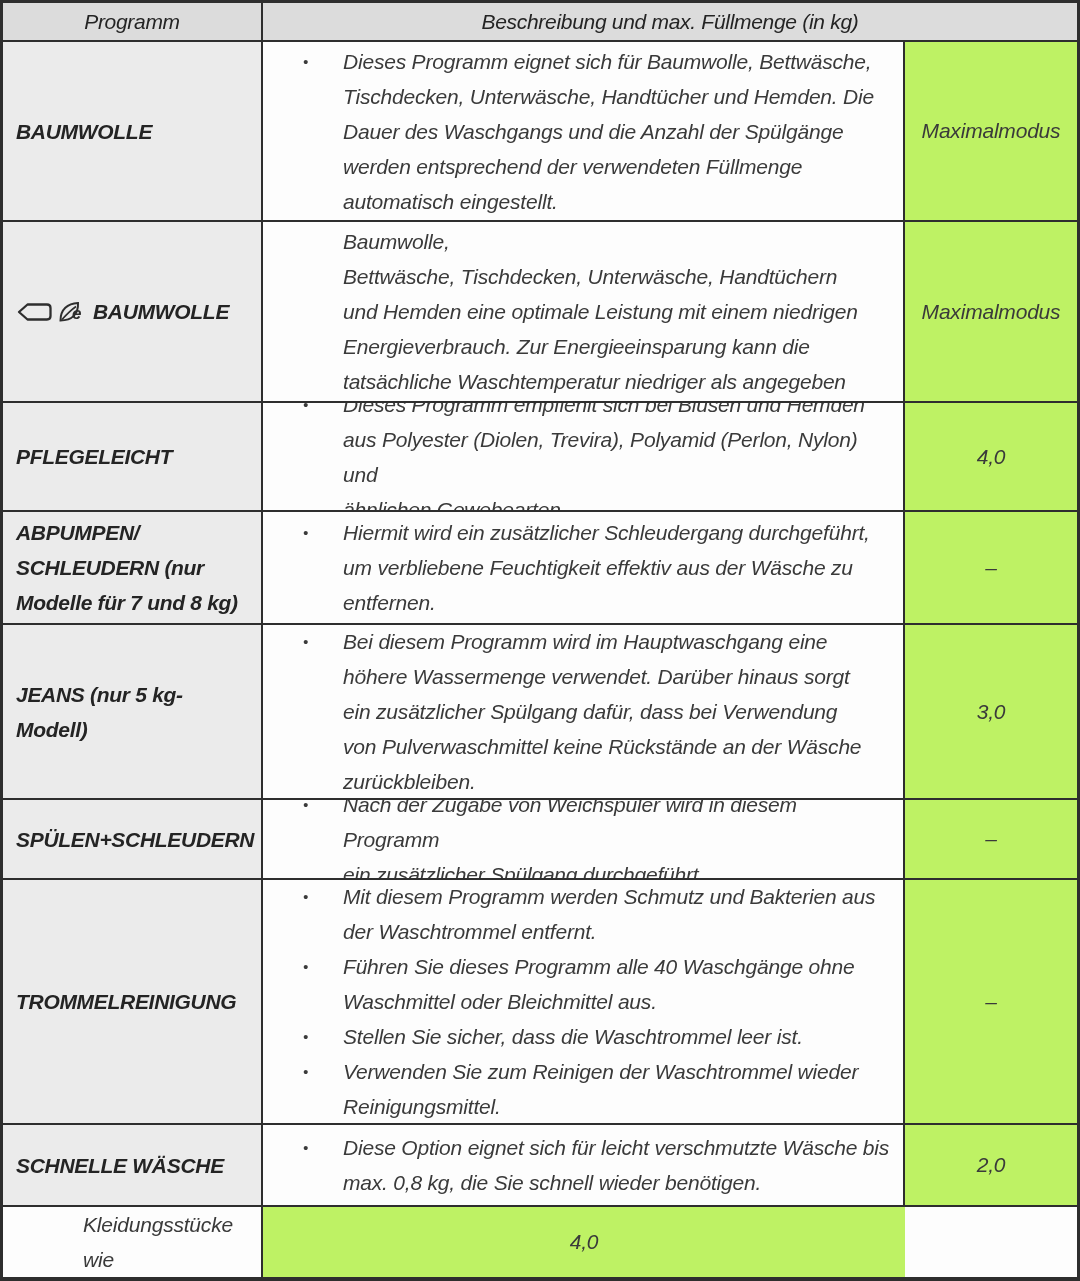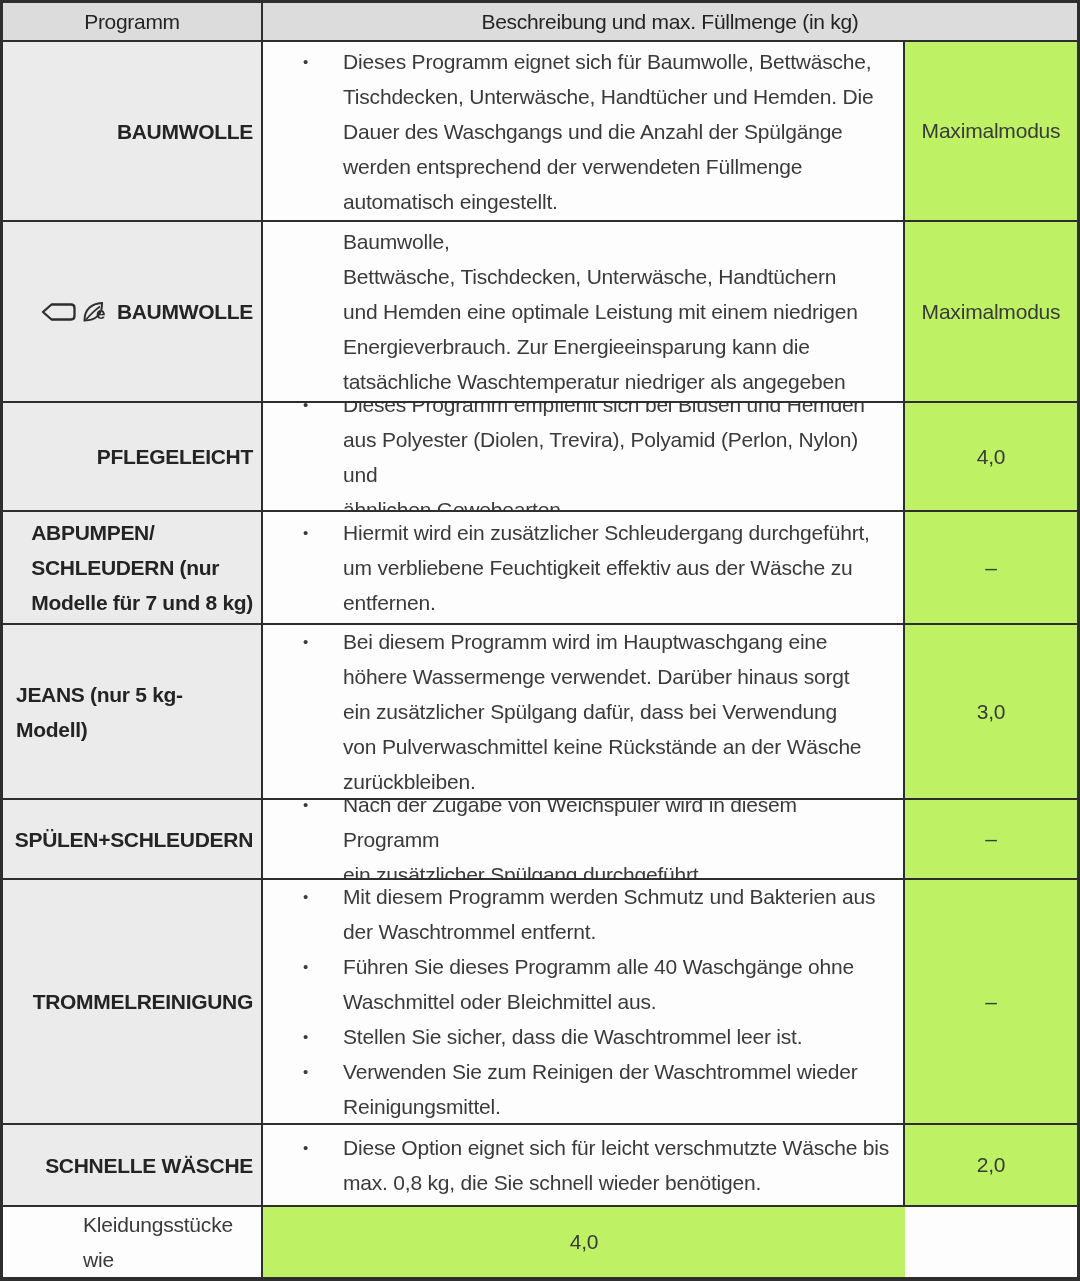--- a/index.html
+++ b/index.html
@@ -20,20 +20,21 @@
     grid-template-columns: 260px 642px 172px;
     grid-template-rows: 39px 180px 181px 109px 113px 175px 80px 245px 82px 70px;
     border: 3px solid #2e2e2e;
     border-bottom-width: 4px;
     background: #fdfdfd;
   }
   .cell {
     border-right: 2px solid #2e2e2e;
     border-bottom: 2px solid #2e2e2e;
     overflow: hidden;
+    font-style: italic;
   }
   .cell.last-col { border-right: none; }
   .cell.last-row { border-bottom: none; }
 
   
   .head {
     background: #dcdcdc;
     display: flex;
     align-items: center;
     justify-content: center;
@@ -48,21 +49,20 @@
     background: #ebebeb;
     display: flex;
     align-items: center;
     padding: 4px 8px 4px 13px;
     font-size: 21px;
     font-weight: 600;
     letter-spacing: -0.3px;
     color: #242424;
     line-height: 35px;
     white-space: pre-line;
-    justify-content: flex-end;
   }
   .prog-icons {
     display: inline-flex;
     align-items: center;
     gap: 5px;
     margin-right: 7px;
     flex: none;
   }
   .prog-icons svg { display: block; }
 

